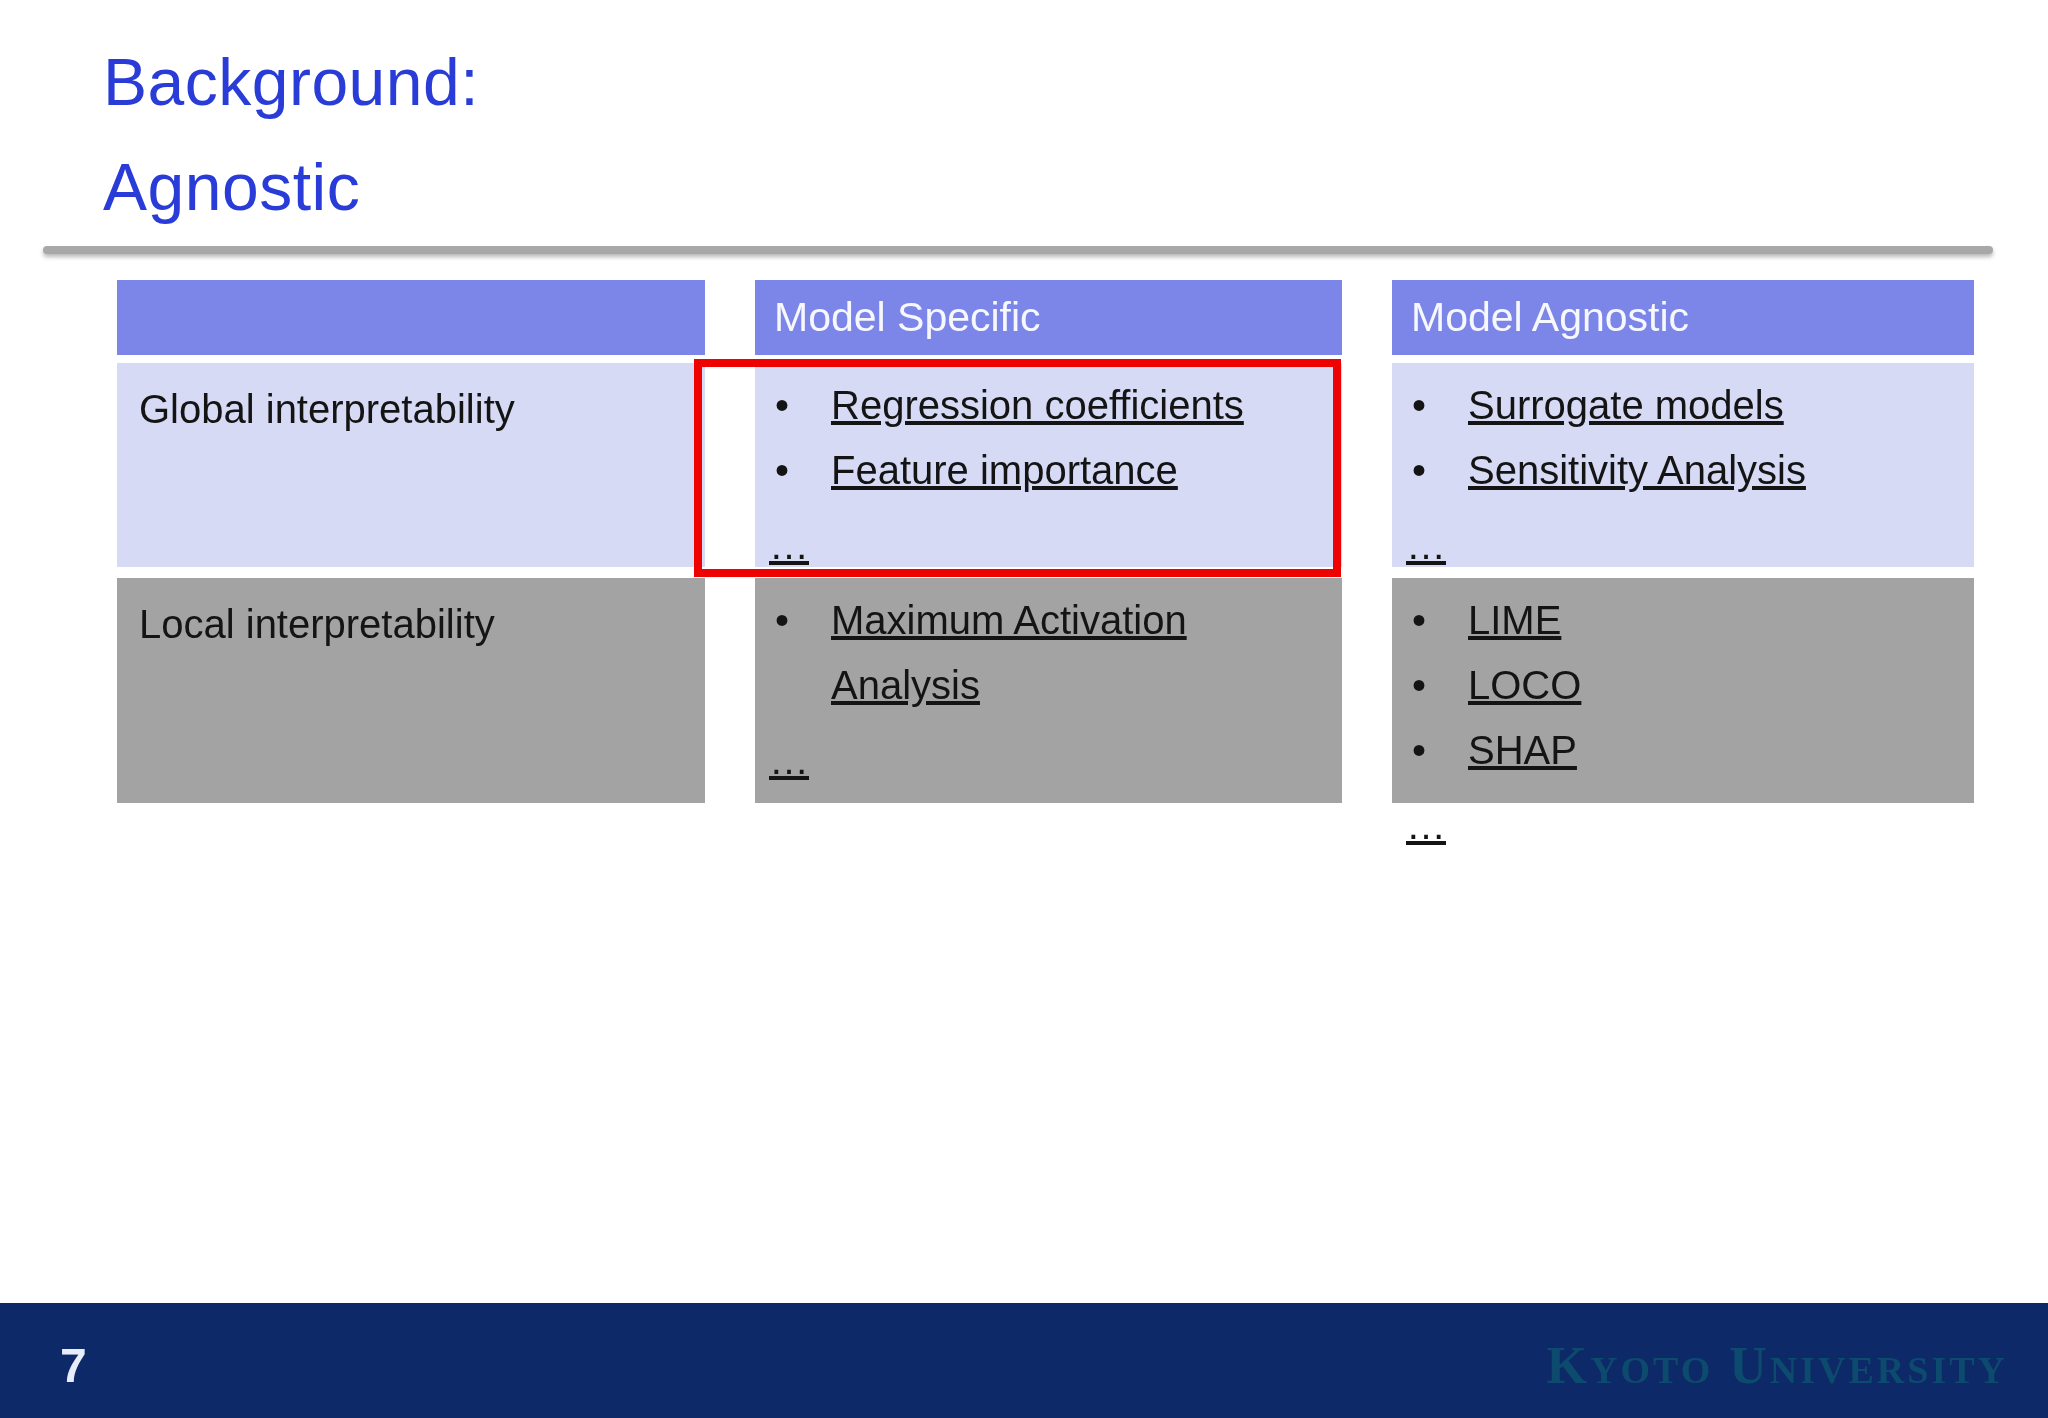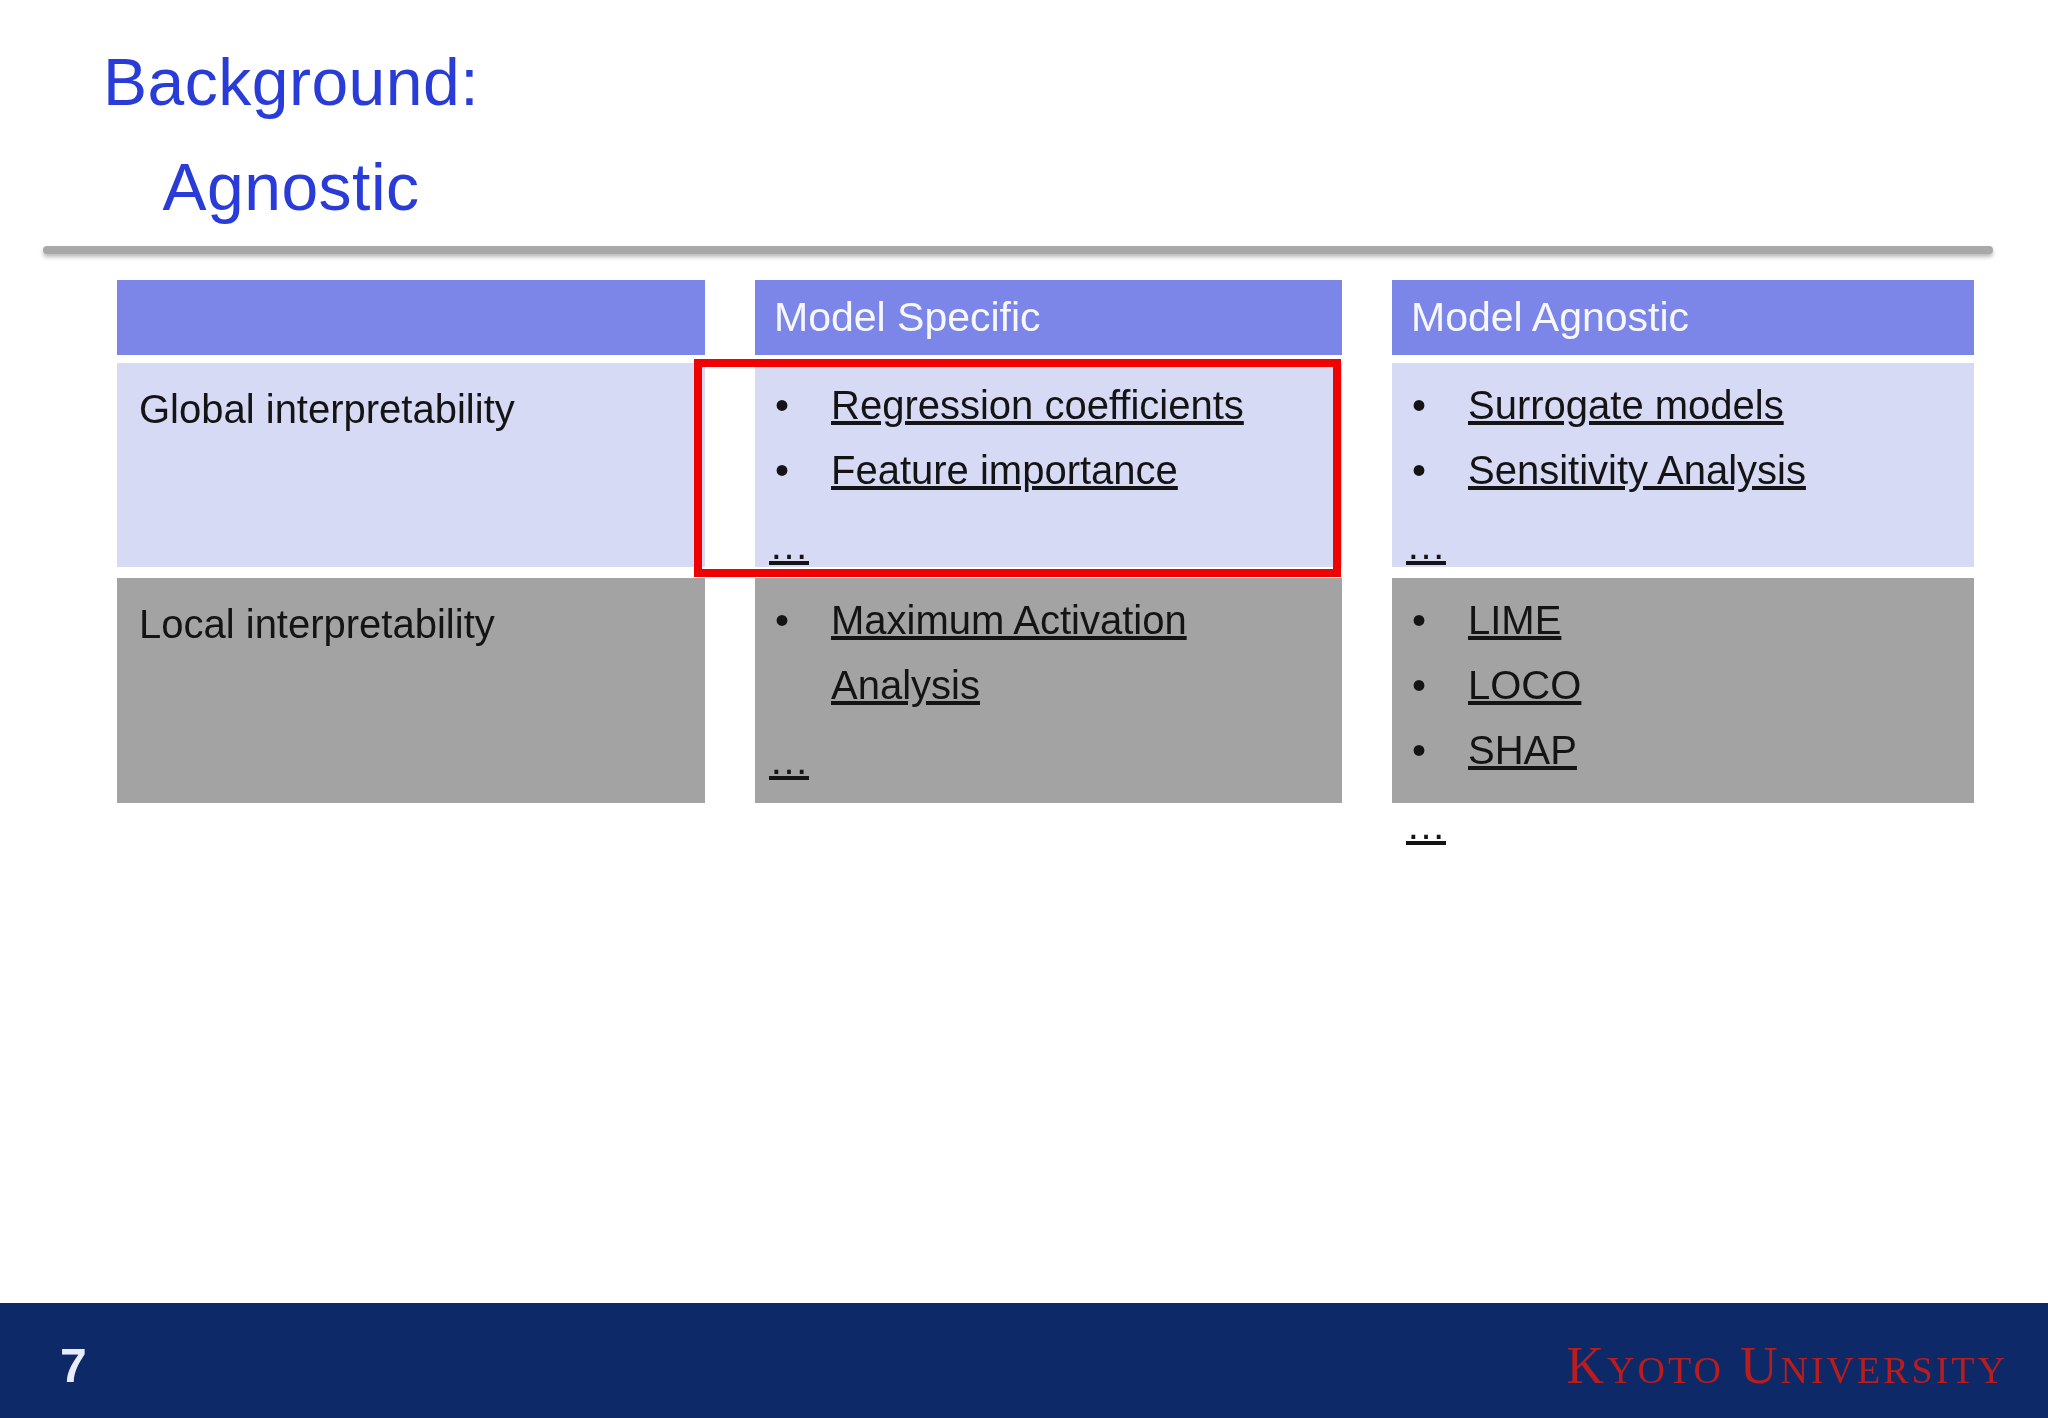--- a/index.html
+++ b/index.html
@@ -10,21 +10,20 @@
     overflow:hidden;
     font-family:"Liberation Sans","DejaVu Sans",sans-serif;
   }
 
   
   .title{
     position:absolute;left:103px;top:30px;
     font-size:66px;line-height:105px;
     color:#2a3cd8;
     letter-spacing:0.5px;
-    text-align:center;
   }
   .title .line{display:block;}
 
   
   .divider{
     position:absolute;left:43px;top:246px;
     width:1950px;height:8px;
     background:#a8a8a8;border-radius:4px;
     box-shadow:0 3px 4px rgba(0,0,0,0.28);
   }
@@ -78,21 +77,21 @@
     width:2048px;height:115px;
     background:#0d2968;
   }
   .page-number{
     position:absolute;left:60px;top:1338px;
     font-size:48px;font-weight:bold;color:#e9edfb;
   }
   .brand{
     position:absolute;right:40px;top:1336px;
     font-family:"Liberation Serif","DejaVu Serif",serif;
-    font-weight:normal;color:#b91c1c;
+    font-weight:bold;color:#0c4a6e;
     letter-spacing:3px;
     white-space:nowrap;
   }
   .brand .big{font-size:52px;}
   .brand .small{font-size:38px;}
   .brand .wordgap{display:inline-block;width:16px;}
 </style>
 </head>
 <body>
 

